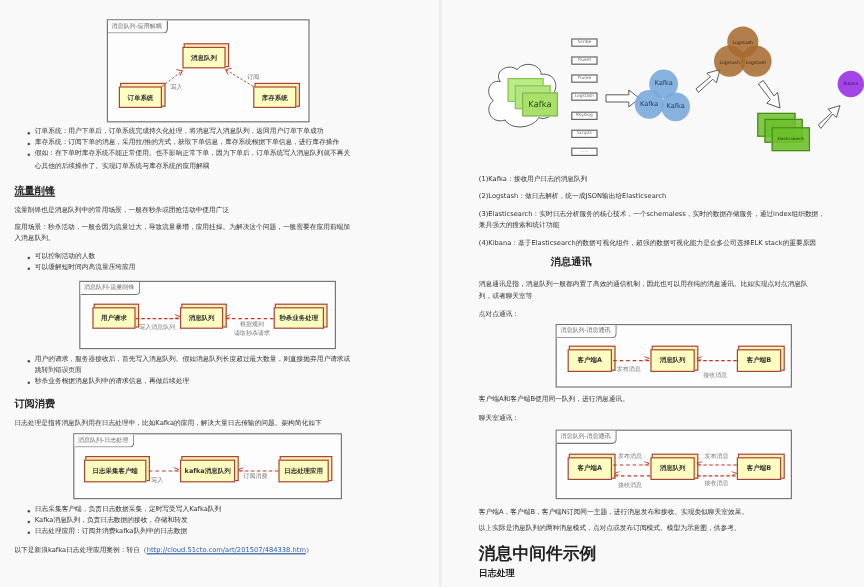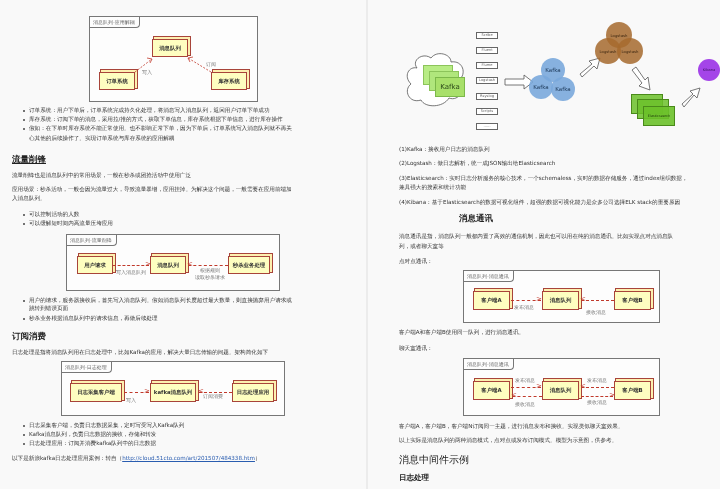--- a/index.html
+++ b/index.html
@@ -11,21 +11,21 @@
 
   .uml { position: absolute; border: 1px solid #777; background: #fdfdfd; }
   .uml-tag { position: absolute; left: 0; top: 0; height: 11px; padding: 0 4px 0 3px; border-right: 1px solid #777; border-bottom: 1px solid #777; border-bottom-right-radius: 4px; font-size: 5px; line-height: 10px; color: #666; background: #fdfdfd; }
   .node { position: absolute; background: #fefec0; border: 1px solid #a8443a; font-size: 5.4px; font-weight: bold; color: #333; display: flex; align-items: center; justify-content: center; box-shadow: 2px -2px 0 0 #fdf0b0, 2px -2px 0 1px #a8443a; }
   .edge { position: absolute; height: 0; border-top: 1px dashed #c0392b; }
   .edge-label { position: absolute; font-size: 5px; color: #777; white-space: nowrap; }
   .arrowhead { position: absolute; font-size: 7px; color: #c0392b; line-height: 7px; }
 
   .txt { position: absolute; font-size: 5.6px; color: #333; white-space: nowrap; }
   .h2 { position: absolute; font-size: 8.5px; font-weight: bold; color: #222; }
-  .h1 { position: absolute; font-size: 10px; font-weight: normal; color: #222; }
+  .h1 { position: absolute; font-size: 14px; font-weight: bold; color: #222; }
   ul.blist { position: absolute; list-style: none; }
   ul.blist li { position: relative; padding-left: 7px; font-size: 5.6px; line-height: 9px; color: #333; white-space: nowrap; }
   ul.blist li::before { content: ""; position: absolute; left: 1px; top: 3.5px; width: 2px; height: 2px; background: #444; border-radius: 50%; }
   a.link { color: #2a5db0; text-decoration: underline; }
 
   .src-box { position: absolute; width: 22px; height: 7px; border: 1px solid #666; background: #fff; font-size: 3.6px; color: #666; text-align: center; line-height: 5px; }
   .circle { position: absolute; border-radius: 50%; display: flex; align-items: center; justify-content: center; }
   .hollow-arrow { position: absolute; }
 </style>
 </head>

